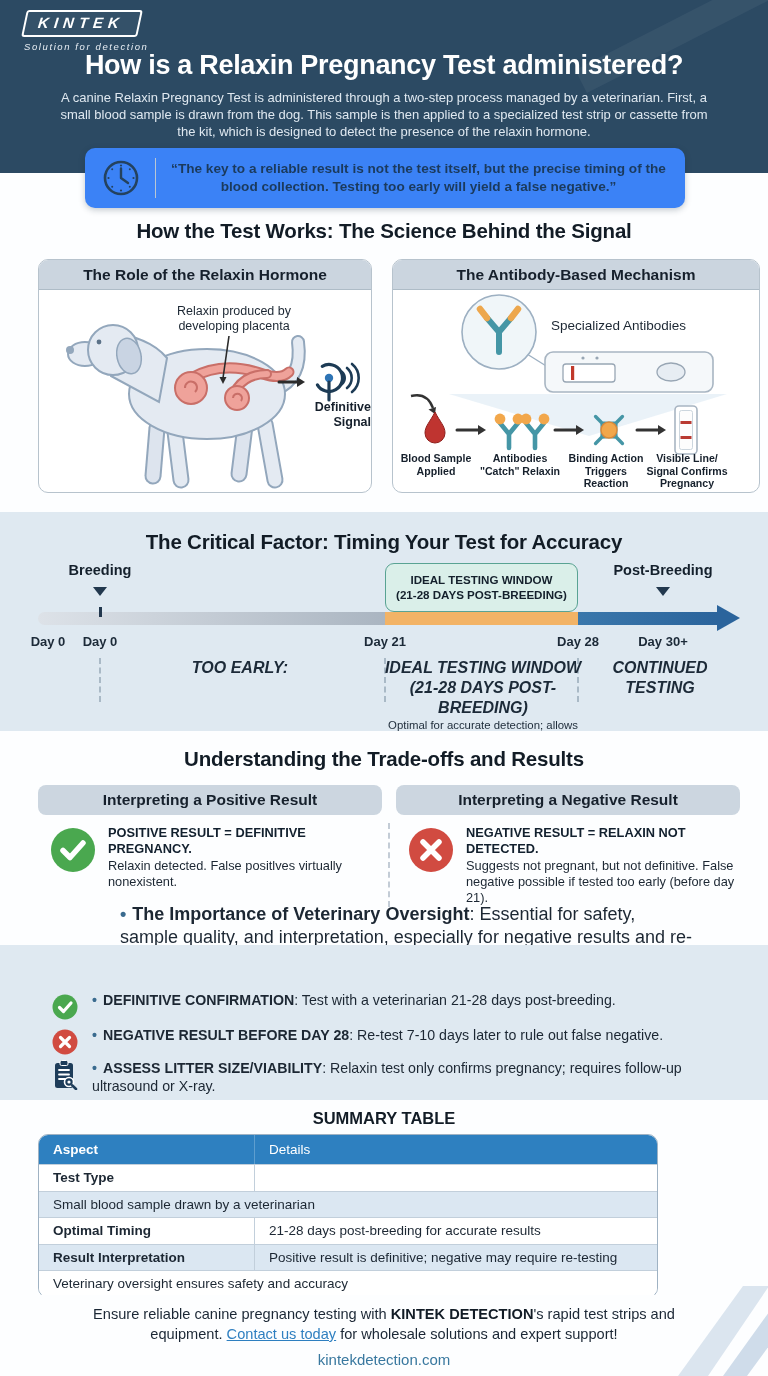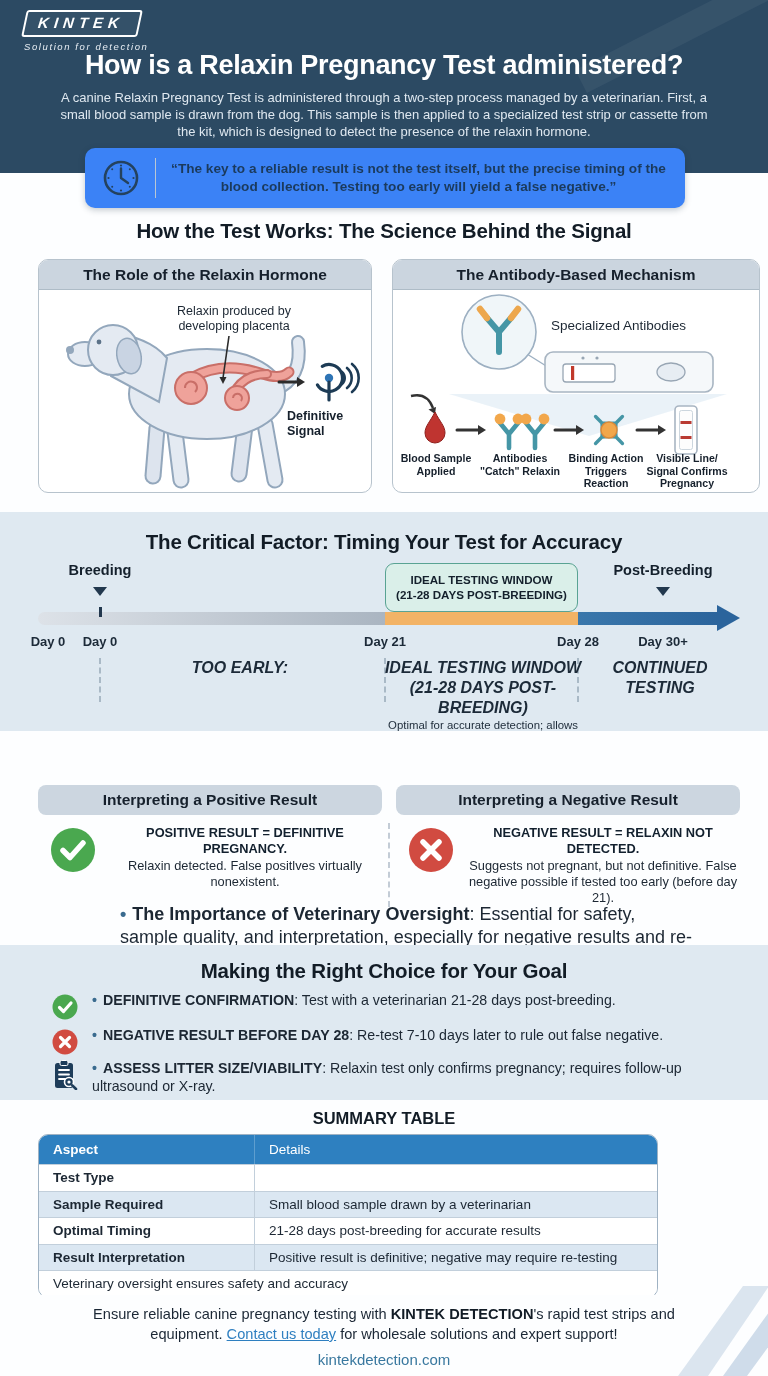--- a/index.html
+++ b/index.html
@@ -34,21 +34,21 @@
   .science .sec-title { padding-top:46px; }
   .panels { position:absolute; left:38px; top:86px; display:flex; }
   .panel { border:1.5px solid #b7c3cd; border-radius:10px; overflow:hidden; background:#fff; height:234px; }
   .panel-hormone { width:334px; }
   .panel-antibody { width:368px;margin-left:20px; }
   .panel-head { height:30px; background:#cbd5df; display:flex; align-items:center; justify-content:center;
     font-size:15.5px; font-weight:800; color:#16202c; border-bottom:1px solid #aebcc7; }
   .panel-body { position:relative; height:202px; }
   .annotation { position:absolute; left:120px; top:14px; width:150px; text-align:center;
     font-size:12.5px; color:#1c2733; line-height:1.2; }
-  .signal-label { position:absolute; left:248px; top:119px; width:84px; text-align:left;
+  .signal-label { position:absolute; left:248px; top:110px; width:84px; text-align:right;
     font-size:12.5px; font-weight:800; color:#16202c; line-height:1.2; }
   .callout-label { position:absolute; left:158px; top:28px; width:170px; font-size:13.5px; color:#1c2733; }
   .flow-labels { position:absolute; left:0; top:162px; width:100%; }
   .flow-label { position:absolute; text-align:center; font-size:10.6px; font-weight:800;
     color:#16202c; line-height:1.2; }
   .fl-0 { left:4px;  width:78px; }
   .fl-1 { left:86px; width:82px; }
   .fl-2 { left:170px; width:86px; }
   .fl-3 { left:252px; width:84px; }
 
@@ -75,21 +75,21 @@
   .tl-note { position:absolute; top:146px; text-align:center; color:#1c2a38; }
   .tl-note .nt { font-size:16px; font-weight:800; line-height:1.25;font-style:italic; }
   .tl-note .nb { font-size:11.4px; line-height:1.22; margin-top:1px; }
 
   
   .results { height:214px; background:#fdfeff; position:relative; }
   .results .sec-title { padding-top:16px; }
   .res-head { position:absolute; top:54px; width:344px; height:30px; background:#ccd6e0; border-radius:8px;
     display:flex; align-items:center; justify-content:center; font-size:15.5px; font-weight:800; color:#16202c; }
   .res-icon { position:absolute; top:96px; width:46px; height:46px; }
-  .res-text { position:absolute; top:94px; width:274px; font-size:12.8px; color:#1c2733; line-height:1.27;text-align:center; }
+  .res-text { position:absolute; top:94px; width:274px; font-size:12.8px; color:#1c2733; line-height:1.27; }
   .res-text b { color:#12202e; }
   .res-divider { position:absolute; left:388px; top:92px; height:84px; border-left:2px dashed #c3ccd6; }
   .oversight { position:absolute; left:120px; top:172px; width:572px; font-size:18px;
     color:#1c2733; line-height:1.3; }
   .bullet-dot { color:#3a6b8f; font-weight:bold; margin-right:6px; }
 
   
   .choice { height:155px; background:#dfe9f1; position:relative; }
   .choice .sec-title { padding-top:14px; }
   .choice-row { position:absolute; left:52px; display:flex; align-items:flex-start; width:670px; }
@@ -337,20 +337,21 @@
       <div class="nt">IDEAL TESTING WINDOW</div>
       <div class="nt">(21-28 DAYS POST-BREEDING)</div>
       <div class="nb">Optimal for accurate detection; allows for placental development and detectable relaxin levels.</div>
     </div>
     <div class="tl-note" style="left:590px; width:140px;">
       <div class="nt">CONTINUED TESTING</div>
     </div>
   </section>
 
   <section class="results">
+    <h2 class="sec-title">Understanding the Trade-offs and Results</h2>
     <div class="res-head" style="left:38px;">Interpreting a Positive Result</div>
     <div class="res-head" style="left:396px;">Interpreting a Negative Result</div>
 
     <svg class="res-icon" style="left:50px;" viewBox="0 0 46 46">
       <circle cx="23" cy="23" r="22" fill="#4aa84f"></circle>
       <path d="M13 23.5 L20 30.5 L33 16" stroke="#fff" stroke-width="5.5" fill="none" stroke-linecap="round" stroke-linejoin="round"></path>
     </svg>
     <div class="res-text" style="left:108px;">
       <b>POSITIVE RESULT = DEFINITIVE PREGNANCY.</b>
       <div>Relaxin detected. False positlves virtually nonexistent.</div>
@@ -366,21 +367,20 @@
       <b>NEGATIVE RESULT = RELAXIN NOT DETECTED.</b>
       <div>Suggests not pregnant, but not definitive. False negative possible if tested too early (before day 21).</div>
     </div>
 
     <div class="oversight">
       <span class="bullet-dot">•</span><b>The Importance of Veterinary Oversight</b><span>: Essential for safety, sample quality, and interpretation, especially for negative results and re-testing advice.</span>
     </div>
   </section>
 
   <section class="choice">
-    <h2 class="sec-title">Making the Right Choice for Your Goal</h2>
 
     <div class="choice-row cr-0">
       <svg class="choice-icon" viewBox="0 0 26 26">
         <circle cx="13" cy="13" r="12.5" fill="#4aa84f"></circle>
         <path d="M7.5 13.5 L11.5 17.5 L19 9" stroke="#fff" stroke-width="3.2" fill="none" stroke-linecap="round" stroke-linejoin="round"></path>
       </svg>
       <div class="choice-text">
         <span class="bullet-dot">•</span><b>DEFINITIVE CONFIRMATION</b><span>: Test with a veterinarian 21-28 days post-breeding.</span>
       </div>
     </div>
@@ -414,21 +414,20 @@
     <div class="summary-title">SUMMARY TABLE</div>
     <div class="sum-table">
       <div class="t-row head">
         <div class="t-cell c-aspect">Aspect</div>
         <div class="t-cell c-details">Details</div>
       </div>
       <div class="t-row">
         <div class="t-cell c-aspect">Test Type</div>
       </div>
       <div class="t-row alt">
-        <div class="t-cell c-aspect">Sample Required</div>
         <div class="t-cell c-details">Small blood sample drawn by a veterinarian</div>
       </div>
       <div class="t-row">
         <div class="t-cell c-aspect">Optimal Timing</div>
         <div class="t-cell c-details">21-28 days post-breeding for accurate results</div>
       </div>
       <div class="t-row alt">
         <div class="t-cell c-aspect">Result Interpretation</div>
         <div class="t-cell c-details">Positive result is definitive; negative may require re-testing</div>
       </div>

